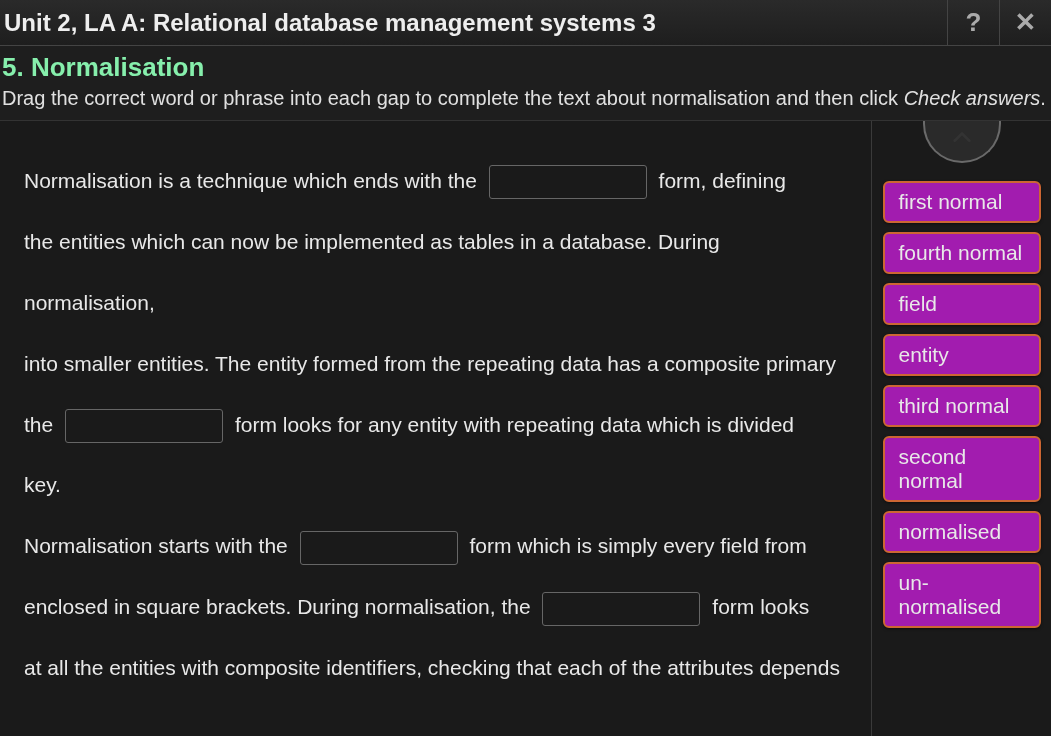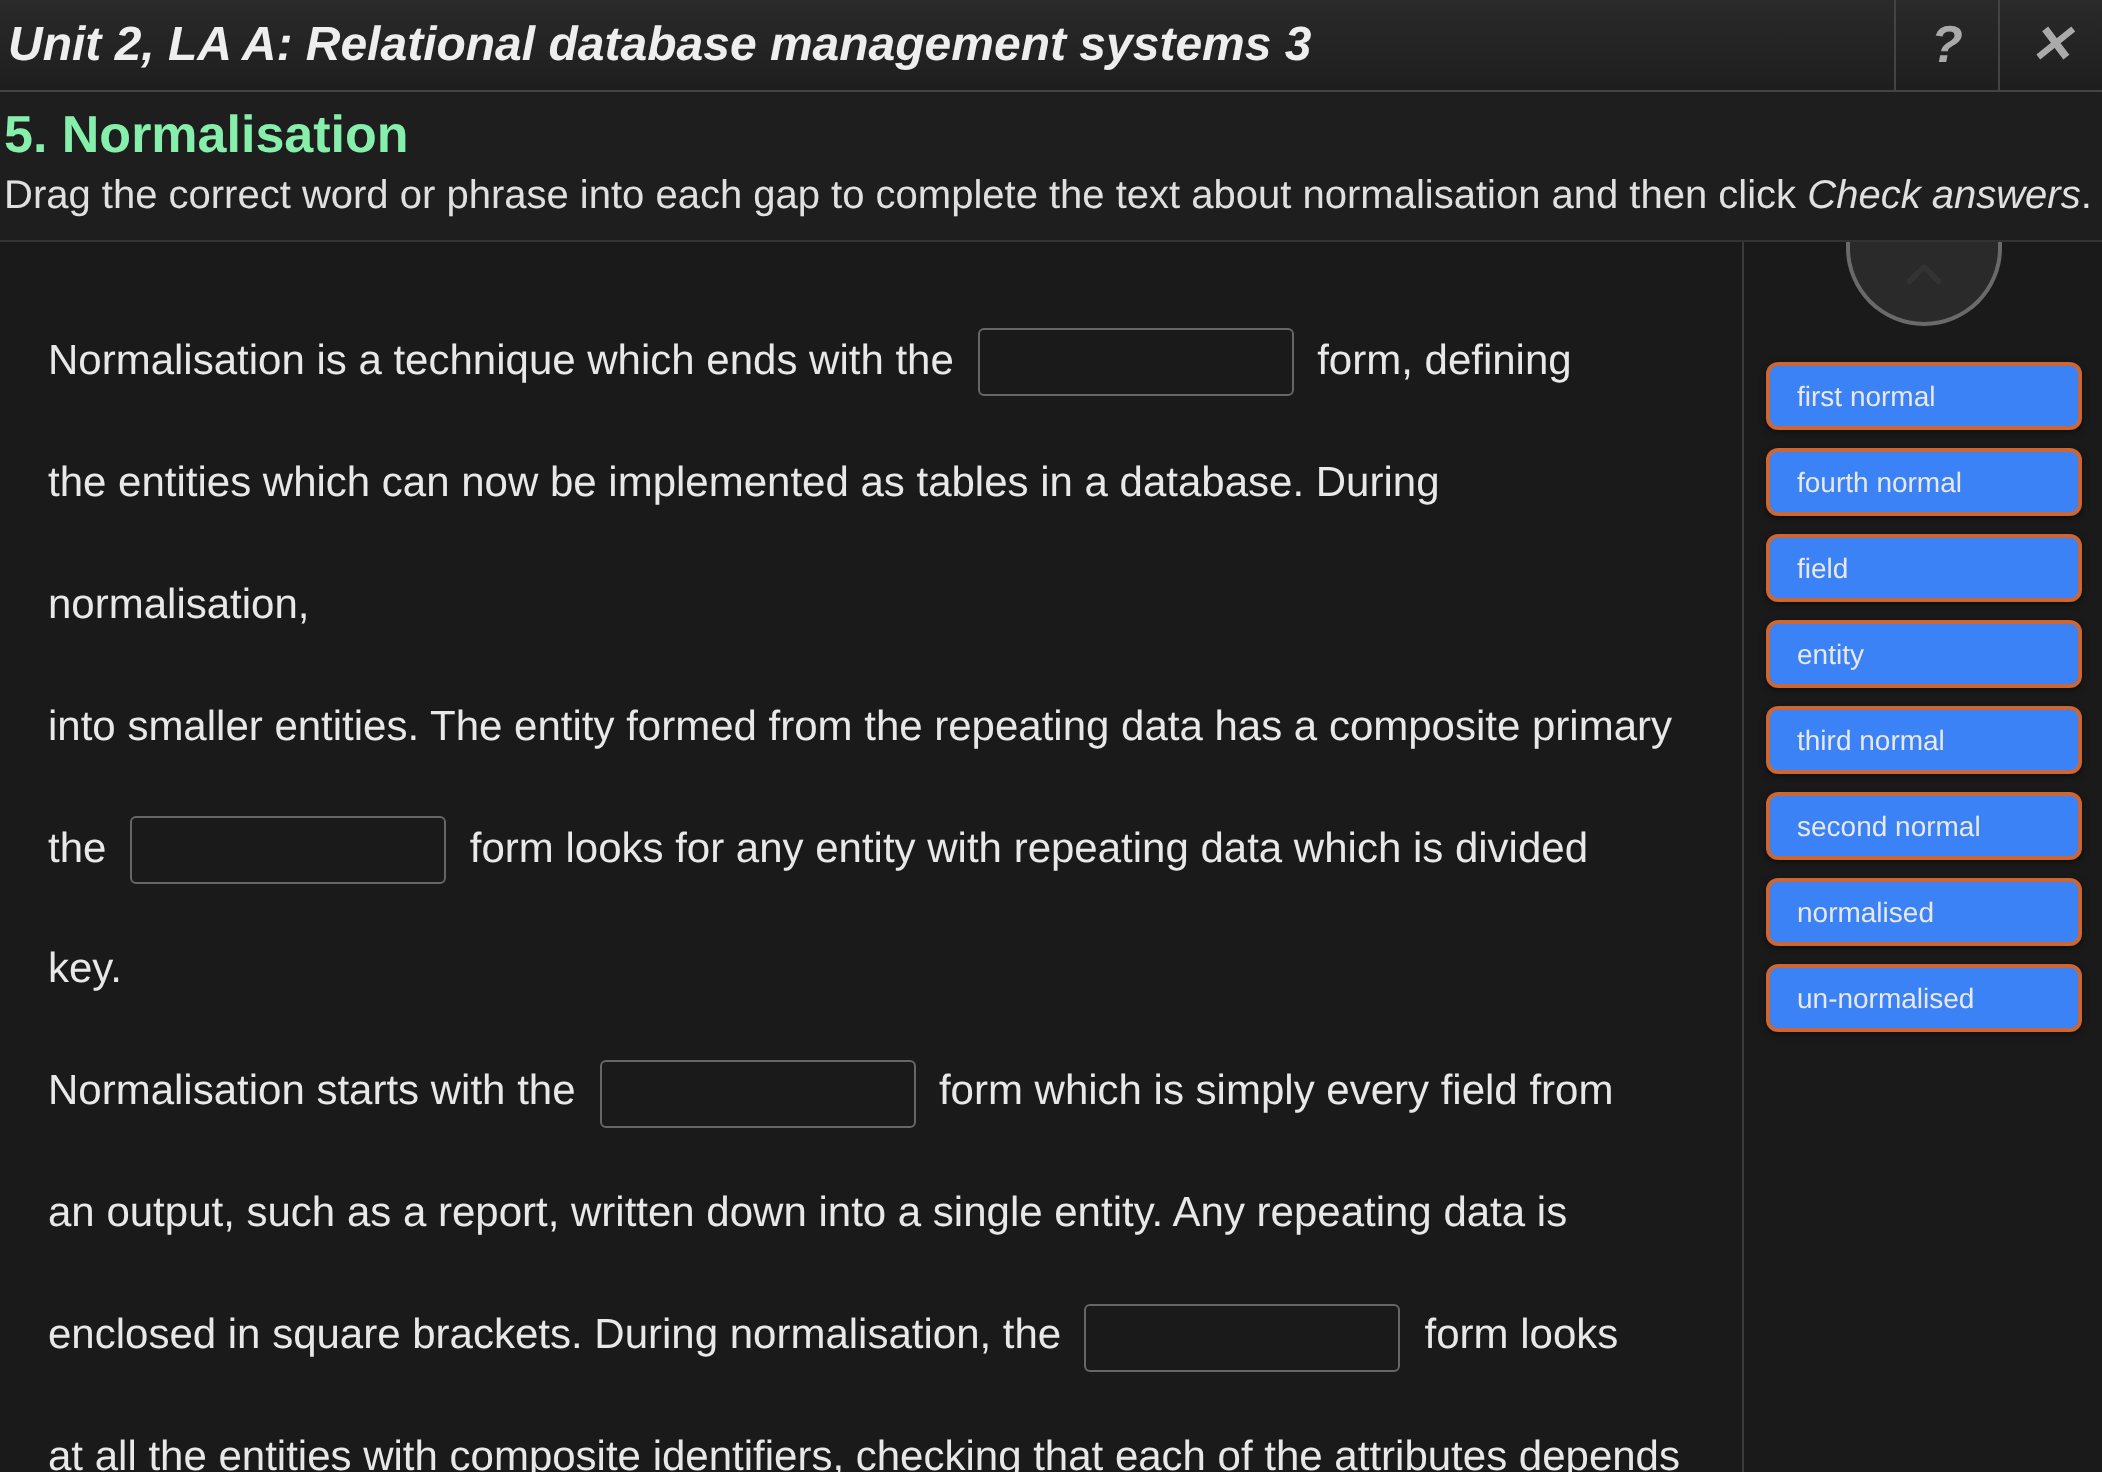--- a/index.html
+++ b/index.html
@@ -14,21 +14,20 @@
       width: 1051px;
       height: 736px;
       overflow: hidden;
     }
     .titlebar {
       background: linear-gradient(to bottom, #2a2a2a, #1e1e1e);
       height: 46px;
       display: flex;
       align-items: center;
       border-bottom: 1px solid #444;
-      font-style: italic;
     }
     .titlebar-title {
       flex: 1;
       color: #eee;
       font-size: 24px;
       font-weight: 700;
       padding-left: 4px;
       white-space: nowrap;
       overflow: hidden;
     }
@@ -111,25 +110,25 @@
       padding-top: 6px;
     }
     .scroll-indicator svg {
       width: 22px;
       height: 22px;
     }
     .draggable-word {
       width: 158px;
       padding: 7px 14px;
       margin-bottom: 9px;
-      background: #3b82f6;
+      background: #a21caf;
       border: 2px solid #cc6633;
       border-radius: 6px;
       color: #e8e8e8;
-      font-size: 14px;
+      font-size: 21px;
       cursor: grab;
       box-shadow: 0 1px 3px rgba(0,0,0,0.5);
     }
   </style>
 </head>
 <body>
 
 <div class="titlebar">
   <div class="titlebar-title">Unit 2, LA A: Relational database management systems 3</div>
   <div class="titlebar-btn">
@@ -160,21 +159,20 @@
       <span>the</span>
       <span class="gap-slot"></span>
       <span>form looks for any entity with repeating data which is divided</span>
     </span>
     <span class="text-line">key.</span>
     <span class="text-line">
       <span>Normalisation starts with the</span>
       <span class="gap-slot"></span>
       <span>form which is simply every field from</span>
     </span>
-    <span class="text-line">an output, such as a report, written down into a single entity. Any repeating data is</span>
     <span class="text-line">
       <span>enclosed in square brackets. During normalisation, the</span>
       <span class="gap-slot"></span>
       <span>form looks</span>
     </span>
     <span class="text-line">at all the entities with composite identifiers, checking that each of the attributes depends</span>
 
   </div>
 
   <div class="side-pane">

